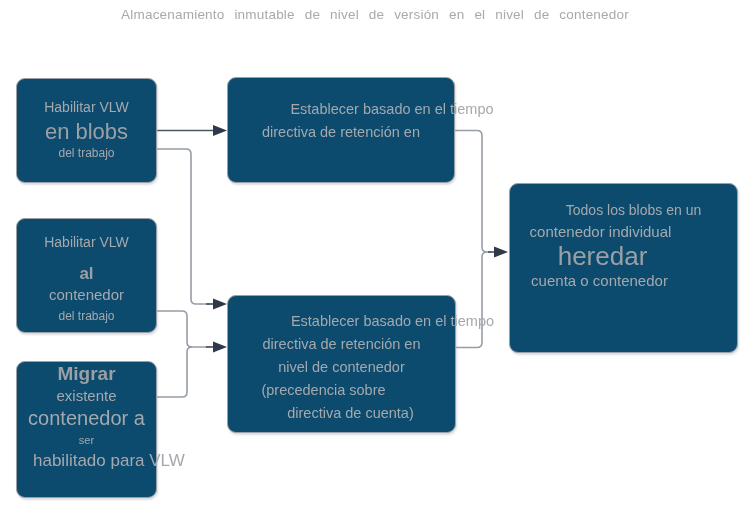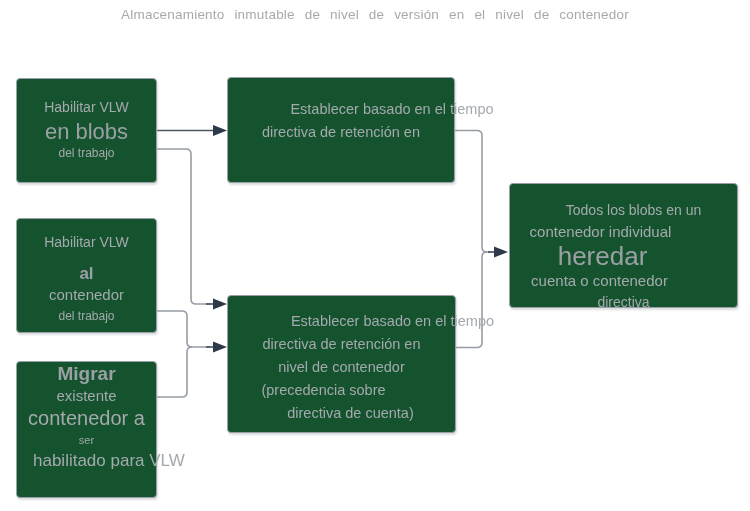--- a/index.html
+++ b/index.html
@@ -9,22 +9,22 @@
     font-family:"Liberation Sans",sans-serif;
   }
   
   .title{
     position:absolute;left:0;top:7px;width:750px;text-align:center;
     font-size:13.5px;color:var(--title,#a9a9a9);word-spacing:6px;letter-spacing:.2px;
   }
   
   .node{
     position:absolute;box-sizing:border-box;
-    border:1.6px solid var(--border,#9aa0a7);border-radius:4px;
-    background:#14532d;box-shadow:1px 2px 2px rgba(160,166,172,.38);
+    border:1.6px solid var(--border,#9aa0a7);border-radius:9px;
+    background:#0c4a6e;box-shadow:1px 2px 2px rgba(160,166,172,.38);
     color:var(--text,#a4a9ae);
   }
   .node .ln{text-align:center;white-space:nowrap;}
   .b1{left:16px;top:78px;width:141px;height:105px;padding-top:17px;}
   .b1 .ln1{font-size:14px;line-height:22px;}
   .b1 .ln2{font-size:22px;line-height:27px;color:var(--text-big,#9aa0a5);}
   .b1 .ln3{font-size:12px;line-height:16px;}
   .b2{left:16px;top:218px;width:141px;height:115px;padding-top:13px;}
   .b2 .ln1{font-size:14px;line-height:20px;}
   .b2 .ln2{font-size:17px;line-height:24px;margin-top:10px;font-weight:600;color:var(--text-big,#9aa0a5);}
@@ -35,21 +35,21 @@
   .b3 .ln2{font-size:15px;line-height:20px;}
   .b3 .ln3{font-size:20px;line-height:24px;}
   .b3 .ln4{font-size:11px;line-height:20px;}
   .b3 .ln5{font-size:17px;line-height:22px;transform:translateX(16px);}
   .mt{left:227px;top:77px;width:228px;height:106px;padding-top:20px;}
   .mb{left:227px;top:295px;width:229px;height:138px;padding-top:14px;}
   .mt .ln,.mb .ln{font-size:14.5px;line-height:23px;}
   .mt .ln1,.mb .ln1{transform:translateX(51px);}
   .mb .ln4{transform:translateX(-18px);}
   .mb .ln5{transform:translateX(9px);}
-  .rt{left:509px;top:183px;width:229px;height:125px;padding-top:15px;}
+  .rt{left:509px;top:183px;width:229px;height:170px;padding-top:15px;}
   .rt .ln1{font-size:14px;line-height:22px;transform:translateX(10px);}
   .rt .ln2{font-size:15px;line-height:22px;transform:translateX(-23px);}
   .rt .ln3{font-size:26px;line-height:26px;transform:translateX(-21px);color:var(--text-big,#9aa0a5);}
   .rt .ln4{font-size:15px;line-height:19px;margin-top:2px;transform:translateX(-24px);}
   .rt .ln5{font-size:14px;line-height:20px;margin-top:2px;}
   
   svg.wires{position:absolute;left:0;top:0;}
   .wire-light{stroke:var(--line-light,#969da5);stroke-width:1.6;fill:none;}
   .wire-dark{stroke:var(--line-dark,#4b5663);stroke-width:1.7;fill:none;}
   .head{fill:var(--arrowhead,#2e3a49);stroke:none;}
@@ -117,16 +117,15 @@
     <div class="ln ln3">nivel de contenedor</div>
     <div class="ln ln4">(precedencia sobre</div>
     <div class="ln ln5">directiva de cuenta)</div>
   </div>
 
   <div class="node rt">
     <div class="ln ln1">Todos los blobs en un</div>
     <div class="ln ln2">contenedor individual</div>
     <div class="ln ln3">heredar</div>
     <div class="ln ln4">cuenta o contenedor</div>
-    <div class="ln ln5">directiva</div>
   </div>
 
 </div>
 
 </body></html>

